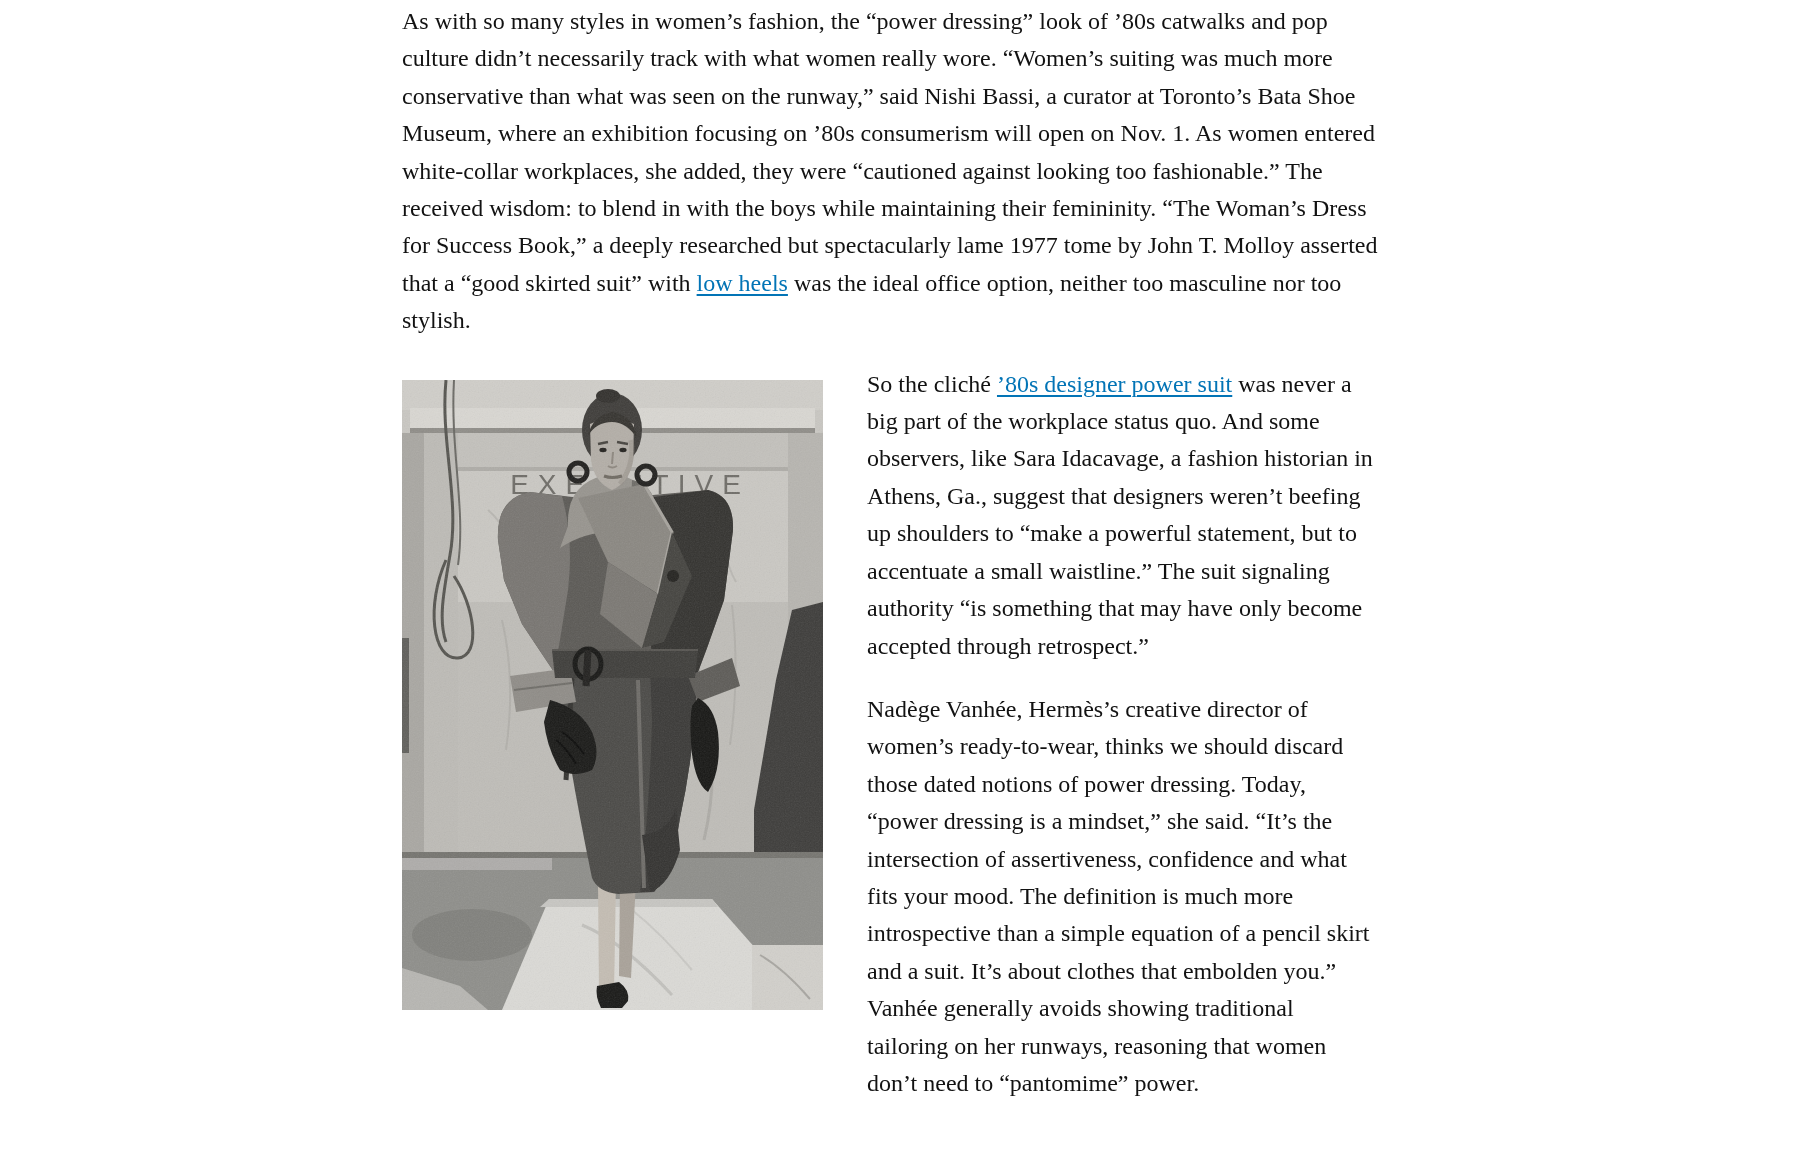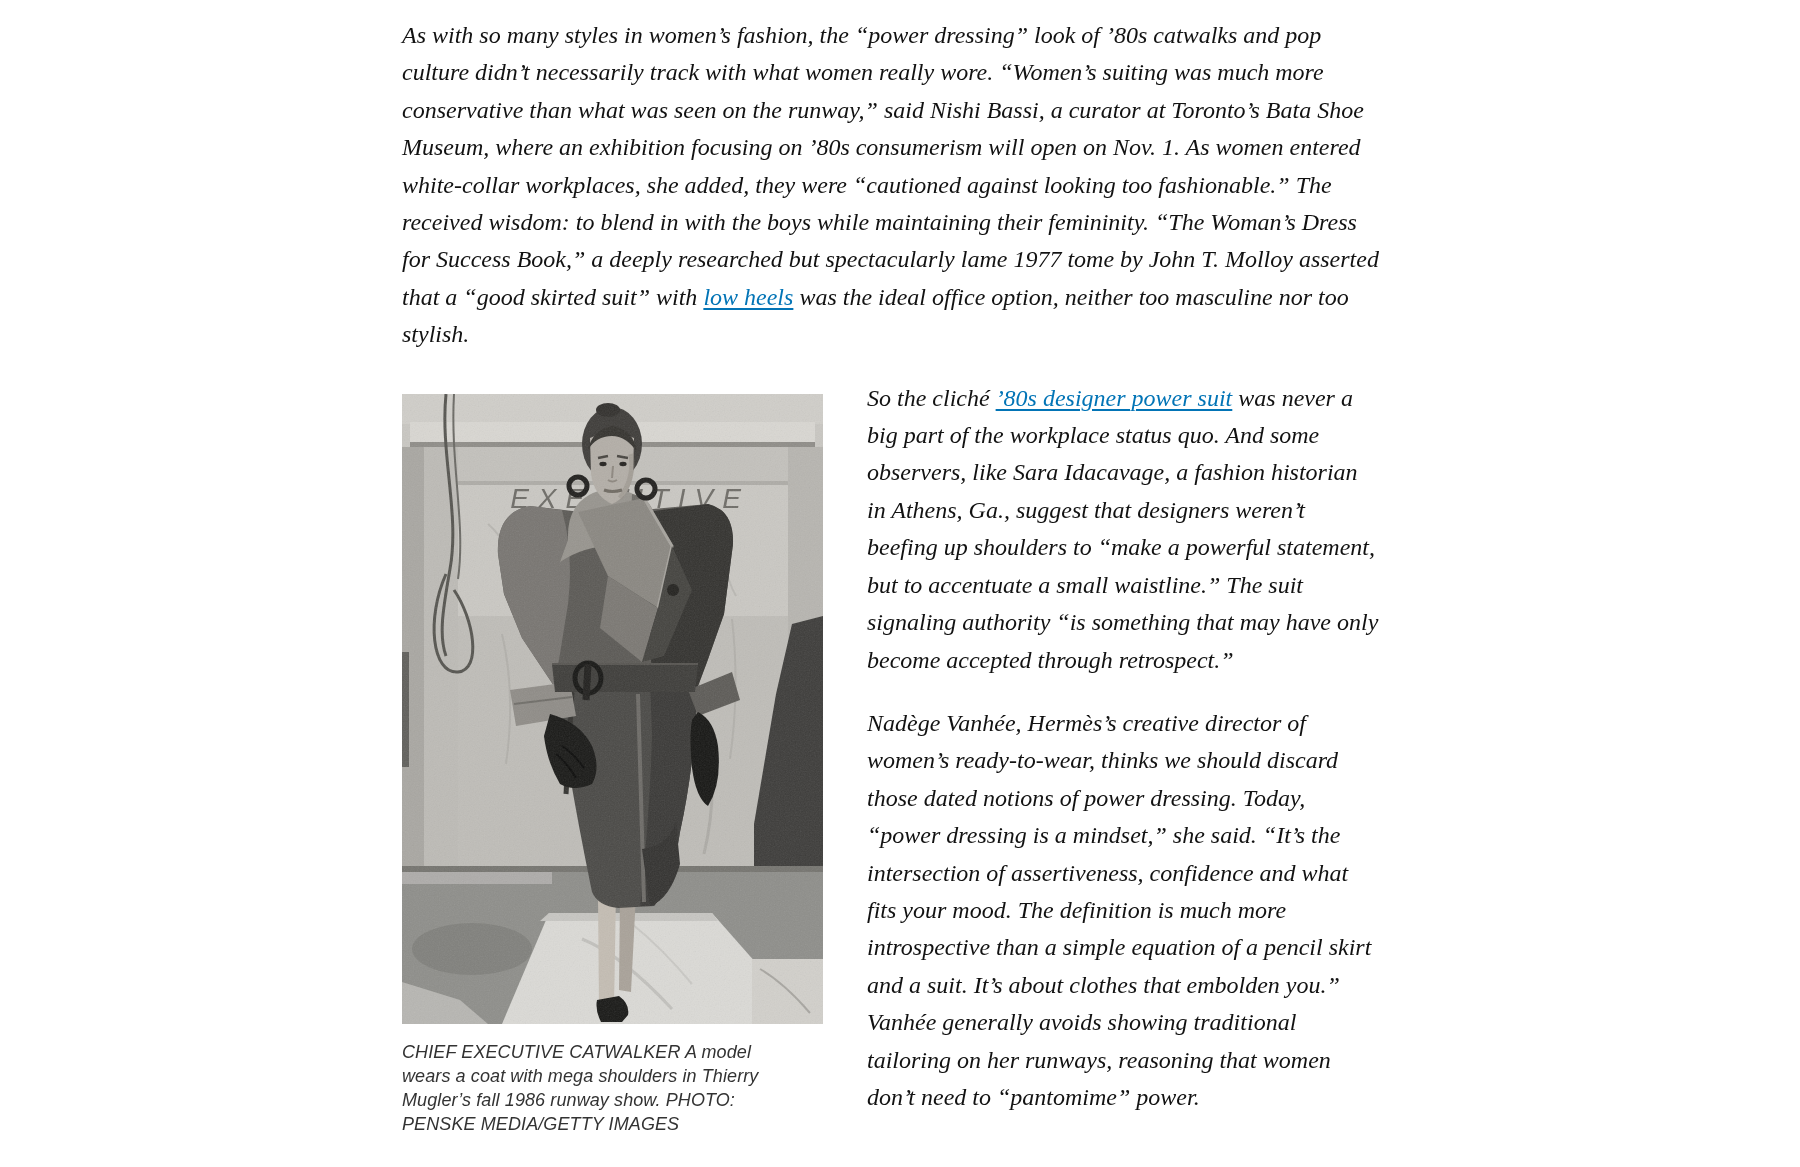--- a/index.html
+++ b/index.html
@@ -8,24 +8,23 @@
     background: #ffffff;
   }
   body {
     font-family: "Liberation Serif", serif;
     color: #121212;
     width: 1800px;
   }
   .article {
     width: 978px;
     margin: 0 0 0 402px;
-    padding-top: 17px;
+    padding-top: 3px;
     font-size: 24px;
     line-height: 37.4px;
-    font-style: italic;
   }
   .article p {
     margin: 0 0 26px 0;
   }
   a.inline-link {
     color: #0274b6;
     text-decoration: underline;
     text-decoration-thickness: 1.5px;
     text-underline-offset: 3px;
     cursor: pointer;
@@ -167,20 +166,19 @@
         <ellipse cx="221" cy="70" rx="3.6" ry="2.2" fill="#23211e"></ellipse>
         <path d="M211,72 L210,84 M206,86 Q210,89 215,86" stroke="#8d877f" stroke-width="2" fill="none"></path>
         <path d="M202,96 Q210,99 220,96" stroke="#6f6a62" stroke-width="3" fill="none"></path>
 
         <circle cx="176" cy="92" r="9" fill="none" stroke="#201f1d" stroke-width="5"></circle>
         <circle cx="244" cy="95" r="9" fill="none" stroke="#201f1d" stroke-width="5"></circle>
 
         <rect width="421" height="630" filter="url(#grain)" opacity="0.14"></rect>
       </svg>
     </div>
-    <figcaption><span>CHIEF EXECUTIVE CATWALKER A model wears a coat with mega shoulders in Thierry Mugler’s fall 1986 runway show. </span><span class="credit">PHOTO: PENSKE MEDIA/GETTY IMAGES</span></figcaption>
   </figure>
 
   <p><span>So the cliché </span><a class="inline-link" href="#">’80s designer power suit</a><span> was never a big part of the workplace status quo. And some observers, like Sara Idacavage, a fashion historian in Athens, Ga., suggest that designers weren’t beefing up shoulders to “make a powerful statement, but to accentuate a small waistline.” The suit signaling authority “is something that may have only become accepted through retrospect.”</span></p>
 
   <p><span>Nadège Vanhée, Hermès’s creative director of women’s ready-to-wear, thinks we should discard those dated notions of power dressing. Today, “power dressing is a mindset,” she said. “It’s the intersection of assertiveness, confidence and what fits your mood. The definition is much more introspective than a simple equation of a pencil skirt and a suit. It’s about clothes that embolden you.” Vanhée generally avoids showing traditional tailoring on her runways, reasoning that women don’t need to “pantomime” power.</span></p>
 
 </div>
 
 </body></html>

